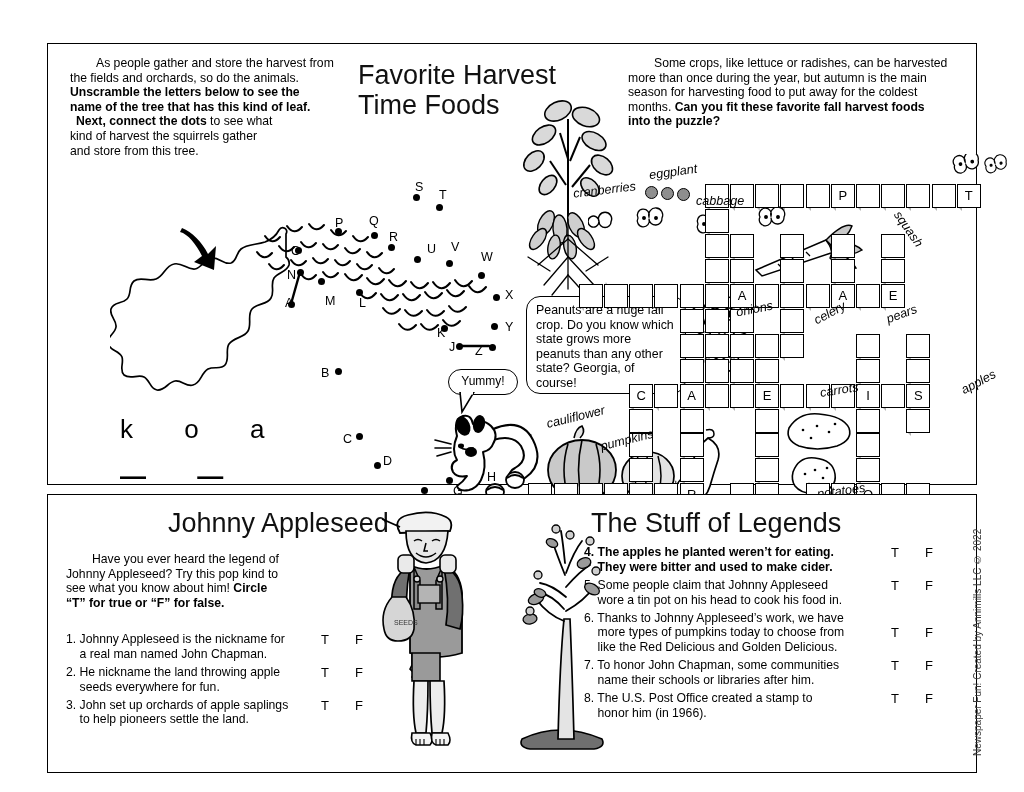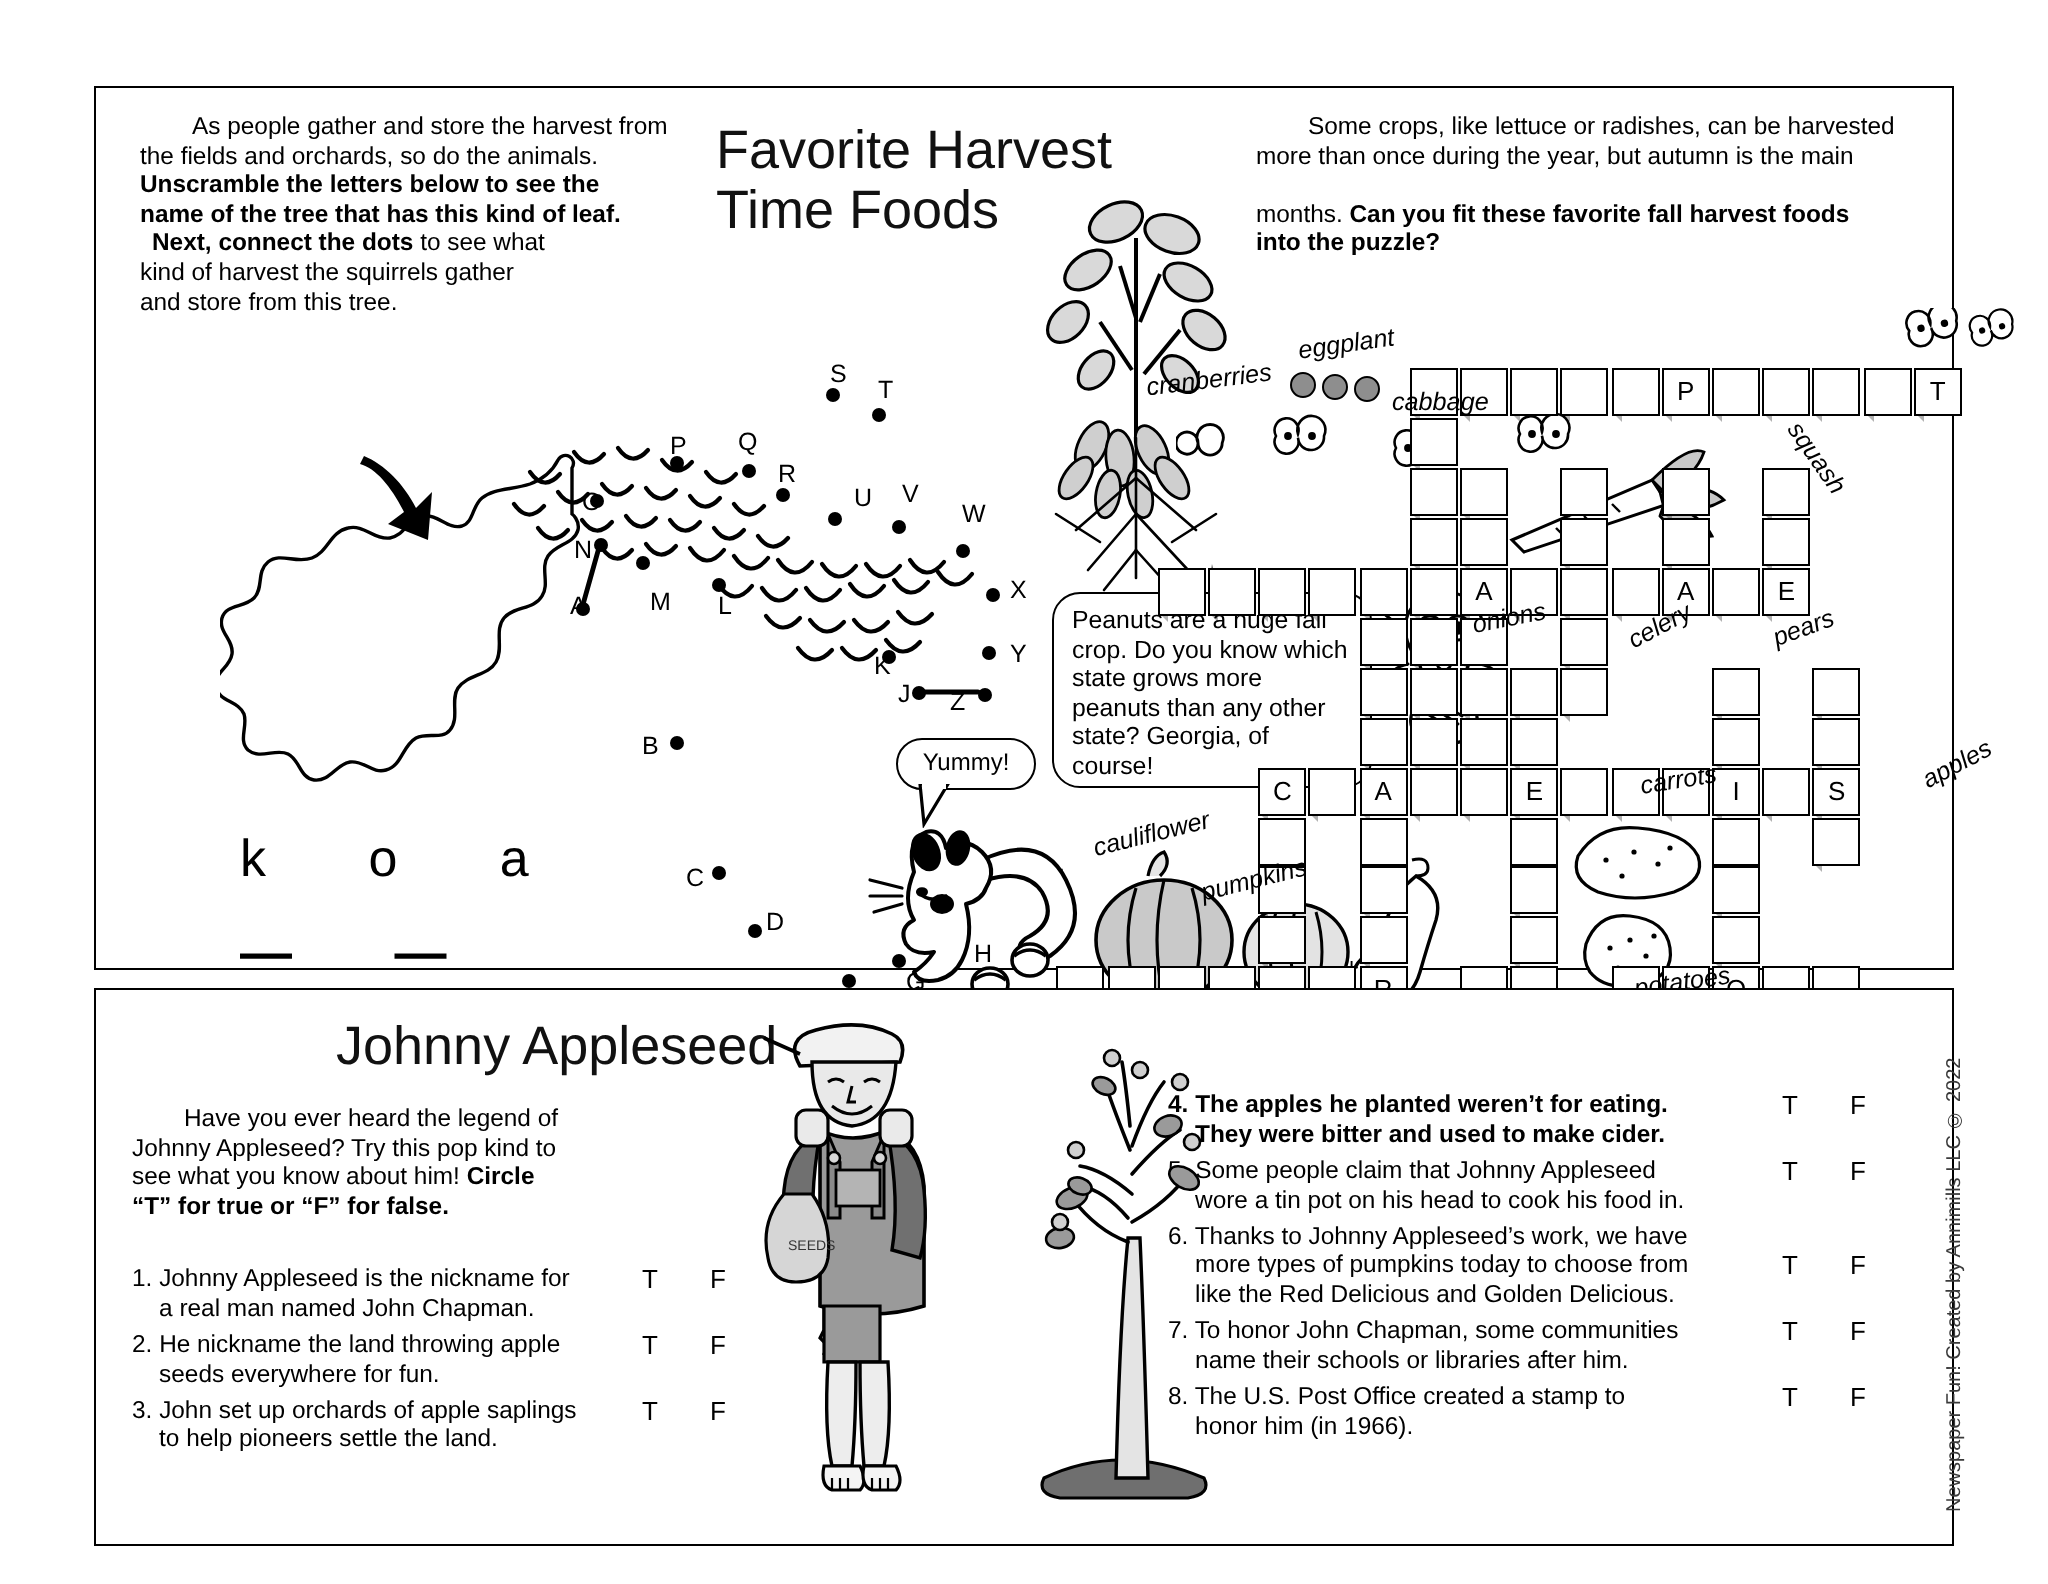--- a/index.html
+++ b/index.html
@@ -79,21 +79,21 @@
     </div>
 
     <div class="bigtitle" style="left:310px;top:16px;width:230px;text-align:left;">
       <div>Favorite Harvest</div>
       <div>Time Foods</div>
     </div>
 
     <div class="para" style="left:580px;top:12px;width:330px;">
       <span style="margin-left:26px">Some crops, like lettuce or radishes, can be harvested</span><br>
       <span>more than once during the year, but autumn is the main</span><br>
-      <br>
+      <span>season for harvesting food to put away for the coldest</span><br>
       <span>months. </span><b>Can you fit these favorite fall harvest foods</b><br>
       <b>into the puzzle?</b>
     </div>
 
     <svg id="leaf" viewBox="0 0 190 180">
       <path d="M176,12 c3,-5 -4,-9 -7,-4 c-2,4 -6,9 -14,12 c-9,3 -18,2 -24,7
                c-5,4 -4,12 -10,14 c-7,2 -12,-6 -19,-5 c-8,1 -10,10 -17,11
                c-8,1 -13,-7 -21,-5 c-9,2 -10,12 -18,15 c-8,3 -16,-3 -22,2
                c-6,5 -2,13 -7,18 c-5,5 -14,3 -16,10 c-2,7 6,11 5,18
                c-1,7 -9,9 -8,16 c1,8 11,7 14,14 c2,6 -3,13 2,18
@@ -567,20 +567,21 @@
     <div class="xlabel" style="left:772px;top:339px;transform:rotate(-9deg)">carrots</div>
     <div class="xlabel" style="left:769px;top:440px;transform:rotate(-8deg)">potatoes</div>
     <div class="xlabel" style="left:498px;top:366px;transform:rotate(-14deg)">cauliflower</div>
     <div class="xlabel" style="left:552px;top:389px;transform:rotate(-14deg)">pumpkins</div>
 
   </div>
 
   <div class="panel" id="panel-bottom">
 
     <div class="bigtitle" style="left:120px;top:13px;width:300px;">Johnny Appleseed –</div>
+    <div class="bigtitle" style="left:543px;top:13px;width:330px;">The Stuff of Legends</div>
 
     <div class="para" style="left:18px;top:57px;width:250px;">
       <span style="margin-left:26px">Have you ever heard the legend of</span><br>
       <span>Johnny Appleseed? Try this pop kind to</span><br>
       <span>see what you know about him! </span><b>Circle</b><br>
       <b>“T” for true or “F” for false.</b>
     </div>
 
     <div id="q-left">
         <div class="qnum" style="left: 18px; top: 137px; width: 270px;"><span>1. </span><span>Johnny Appleseed is the nickname for</span><span><br>&nbsp;&nbsp;&nbsp;&nbsp;a real man named John Chapman.</span></div>

